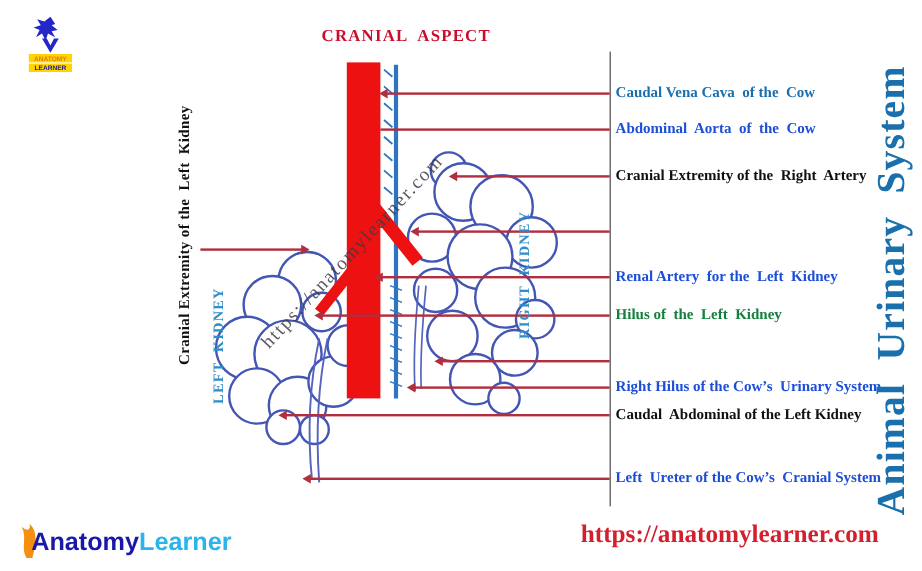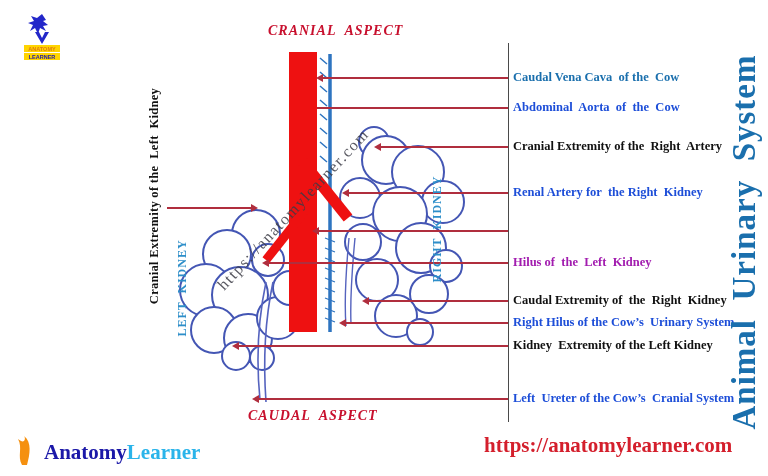--- a/index.html
+++ b/index.html
@@ -9,29 +9,29 @@
   .vsep{position:absolute;left:508px;top:43px;width:1px;height:379px;background:#4a4a4a;z-index:2;}
   .ann-line{position:absolute;height:1.5px;background:#b02e3e;z-index:2;}
   .ann-line::before{content:"";position:absolute;left:-6px;top:-3.2px;width:0;height:0;
       border-top:4px solid transparent;border-bottom:4px solid transparent;border-right:7px solid #b02e3e;}
   .ann-line.no-arrow::before{display:none;}
   .left-line{position:absolute;top:207px;left:167px;width:85px;height:1.5px;background:#b02e3e;z-index:2;}
   .left-line::after{content:"";position:absolute;right:-6px;top:-3.2px;width:0;height:0;
       border-top:4px solid transparent;border-bottom:4px solid transparent;border-left:7px solid #b02e3e;}
   .ann-label{position:absolute;left:513px;white-space:pre;font-weight:bold;font-size:12.5px;
       line-height:16px;z-index:3;}
-  .lab-blue{color:#1a6fad}.lab-red{color:#1d4ed8}.lab-black{color:#111111}.lab-yellow{color:#a21caf}
+  .lab-blue{color:#1a6fad}.lab-red{color:#1d4ed8}.lab-black{color:#111111}.lab-yellow{color:#15803d}
   .aspect{position:absolute;color:#c8102e;font-weight:bold;font-size:14px;letter-spacing:1px;
-      white-space:pre;z-index:3;font-style:italic;}
+      white-space:pre;z-index:3;}
   .vtext{position:absolute;white-space:pre;transform:translate(-50%,-50%) rotate(-90deg);z-index:3;}
   .left-ann{font-weight:bold;font-size:12.5px;color:#111111;letter-spacing:.3px;}
   .ktag{font-weight:bold;font-size:12px;color:#2d8ec9;letter-spacing:1px;}
   .side-title{font-weight:bold;font-size:33px;color:#1a6fad;letter-spacing:1px;}
   .url{position:absolute;left:484px;top:433px;color:#d41f2c;font-weight:bold;font-size:21px;z-index:3;}
-  .brand{position:absolute;left:44px;top:440px;z-index:3;font-family:Liberation Serif, serif;
+  .brand{position:absolute;left:26px;top:440px;z-index:3;font-family:Liberation Sans, sans-serif;
       font-weight:bold;font-size:21px;white-space:nowrap;}
   .brand .a{color:#1b18a8}.brand .l{color:#2ab4ea}
   .brand-mark{position:absolute;left:14px;top:436px;z-index:3;}
   .top-logo{position:absolute;left:22px;top:12px;z-index:3;}
 </style>
 </head>
 <body>
 
 <div class="canvas">
 
@@ -94,29 +94,27 @@
   <div class="ann-line" style="top:262px;left:268px;width:240px"></div>
   <div class="ann-line" style="top:300px;left:368px;width:140px"></div>
   <div class="ann-line" style="top:322px;left:345px;width:163px"></div>
   <div class="ann-line" style="top:345px;left:238px;width:270px"></div>
   <div class="ann-line" style="top:398px;left:258px;width:250px"></div>
   <div class="left-line"></div>
 
   <div class="ann-label lab-blue" style="top:69px">Caudal Vena Cava  of the  Cow</div>
   <div class="ann-label lab-red" style="top:99px">Abdominal  Aorta  of  the  Cow</div>
   <div class="ann-label lab-black" style="top:138px">Cranial Extremity of the  Right  Artery</div>
-  <div class="ann-label lab-red" style="top:184px">Renal Artery for  the Right  Kidney</div>
+  <div class="ann-label lab-red" style="top:222px">Renal Artery  for the  Left  Kidney</div>
   <div class="ann-label lab-yellow" style="top:254px">Hilus of  the  Left  Kidney</div>
-  <div class="ann-label lab-black" style="top:292px">Caudal Extremity of  the  Right  Kidney</div>
   <div class="ann-label lab-red" style="top:314px">Right Hilus of the Cow’s  Urinary System</div>
-  <div class="ann-label lab-black" style="top:337px">Kidney  Extremity of the Left Kidney</div>
+  <div class="ann-label lab-black" style="top:337px">Caudal  Abdominal of the Left Kidney</div>
   <div class="ann-label lab-red" style="top:390px">Left  Ureter of the Cow’s  Cranial System</div>
 
   <div class="aspect" style="left:268px;top:23px">CRANIAL  ASPECT</div>
-  <div class="aspect" style="left:248px;top:408px">CAUDAL  ASPECT</div>
 
   <div class="vtext left-ann" style="left:154px;top:196px">Cranial Extremity of the  Left  Kidney</div>
   <div class="vtext ktag" style="left:182px;top:288px">LEFT  KIDNEY</div>
   <div class="vtext ktag" style="left:437px;top:229px">RIGHT  KIDNEY</div>
   <div class="vtext side-title" style="left:744px;top:242px">Animal  Urinary  System</div>
 
   <svg class="top-logo" width="40" height="48" viewBox="0 0 40 48">
     <path fill="#2327c9" d="M20,2 l4,6 -3,1 5,4 -5,1 3,5 -6,-3 -2,6 -3,-6 -5,3 3,-6 -5,-2 6,-2 -3,-5 6,2 z"></path>
     <path fill="#2327c9" d="M13,20 l7,12 7,-12 -4,0 -3,6 -3,-6 z"></path>
     <rect x="2" y="33" width="36" height="7" fill="#ffd400"></rect>

